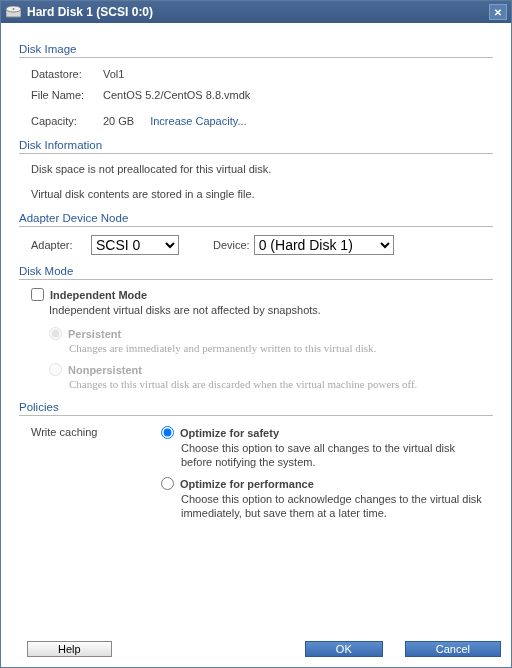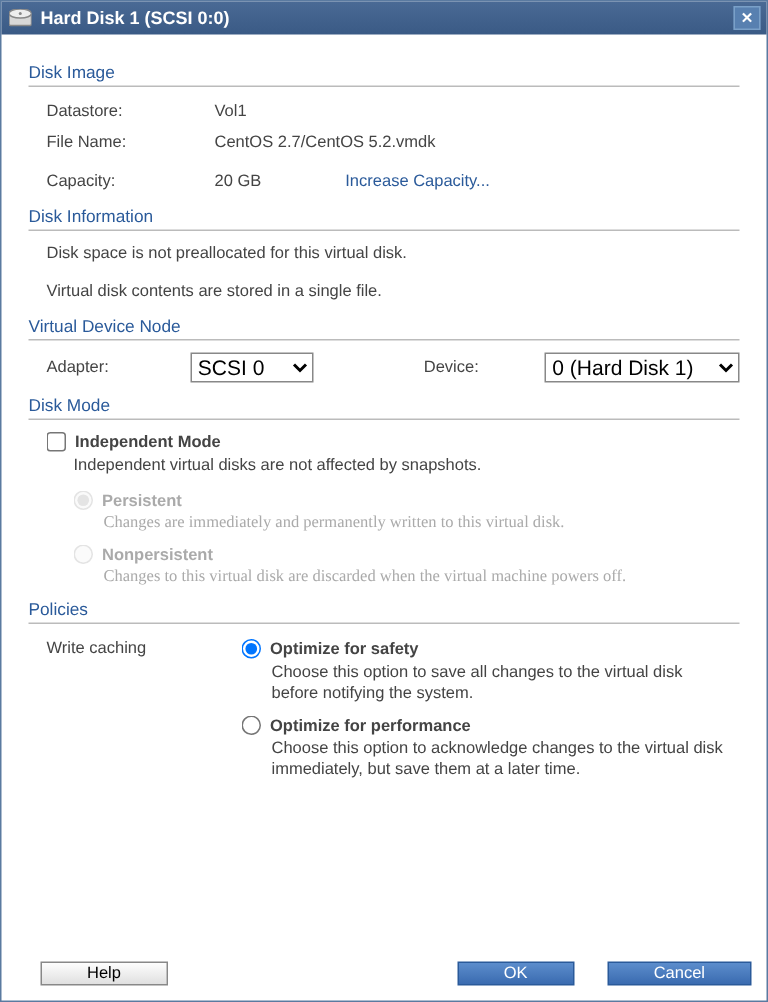--- a/index.html
+++ b/index.html
@@ -65,21 +65,20 @@
   .hr {
     border: none;
     border-top: 1px solid #bbb;
     margin-bottom: 8px;
   }
   .row {
     display: flex;
     align-items: center;
     margin: 5px 0 5px 12px;
     line-height: 16px;
-    gap: 40px;
   }
   .row .lbl { width: 72px; }
   .row .val { }
   .link { color: #2a5a9a; cursor: pointer; margin-left: 16px; }
   .info-line { margin: 4px 0 10px 12px; line-height: 15px; }
   select.adapter, select.device {
     font-size: 14px;
     height: 20px;
     border: 1px solid #888;
     background: #fff;
@@ -161,34 +160,34 @@
   <div class="content">
 
     <div class="section-title">Disk Image</div>
     <hr class="hr">
     <div class="row">
       <span class="lbl">Datastore:</span>
       <span class="val">Vol1</span>
     </div>
     <div class="row">
       <span class="lbl">File Name:</span>
-      <span class="val">CentOS 2.7/CentOS 5.2.vmdk</span>
+      <span class="val">CentOS 5.2/CentOS 8.8.vmdk</span>
     </div>
     <div class="row" style="margin-top:10px;">
       <span class="lbl">Capacity:</span>
       <span class="val">20 GB</span>
       <span class="link">Increase Capacity...</span>
     </div>
 
     <div class="section-title">Disk Information</div>
     <hr class="hr">
     <div class="info-line">Disk space is not preallocated for this virtual disk.</div>
     <div class="info-line">Virtual disk contents are stored in a single file.</div>
 
-    <div class="section-title">Virtual Device Node</div>
+    <div class="section-title">Adapter Device Node</div>
     <hr class="hr">
     <div class="row">
       <span class="lbl" style="width:56px;">Adapter:</span>
       <select class="adapter">
         <option>SCSI 0</option>
       </select>
       <span class="device-lbl">Device:</span>
       <select class="device">
         <option>0 (Hard Disk 1)</option>
       </select>

